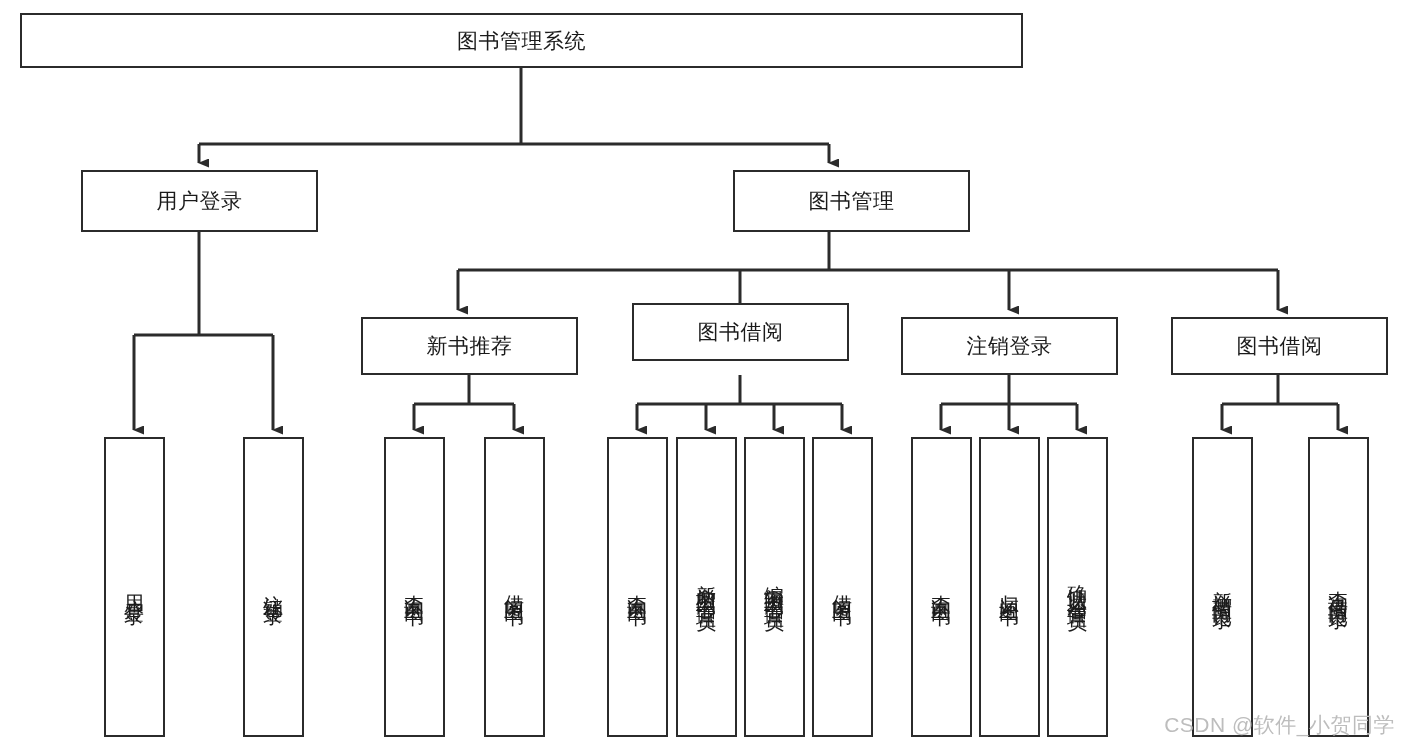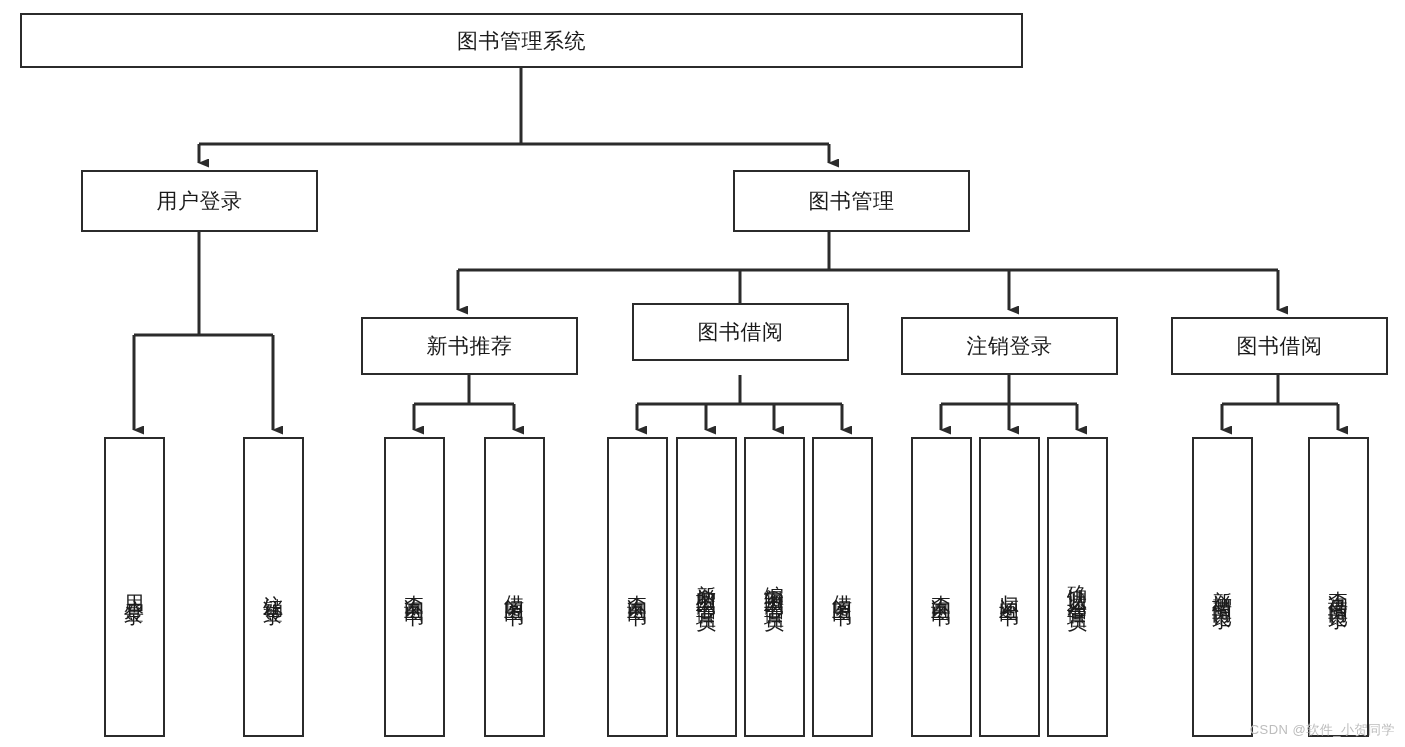--- a/index.html
+++ b/index.html
@@ -54,21 +54,21 @@
     text-orientation: upright;
     letter-spacing: 4px;
     line-height: 1;
     text-align: center;
     white-space: nowrap;
   }
   .watermark {
     position: absolute;
     right: 10px;
     bottom: 8px;
-    font-size: 13px;
+    font-size: 21px;
     color: #bdbdbd;
     letter-spacing: 0.5px;
     white-space: nowrap;
     pointer-events: none;
   }
 </style>
 </head>
 <body>
 
 <div id="diagram-root">

